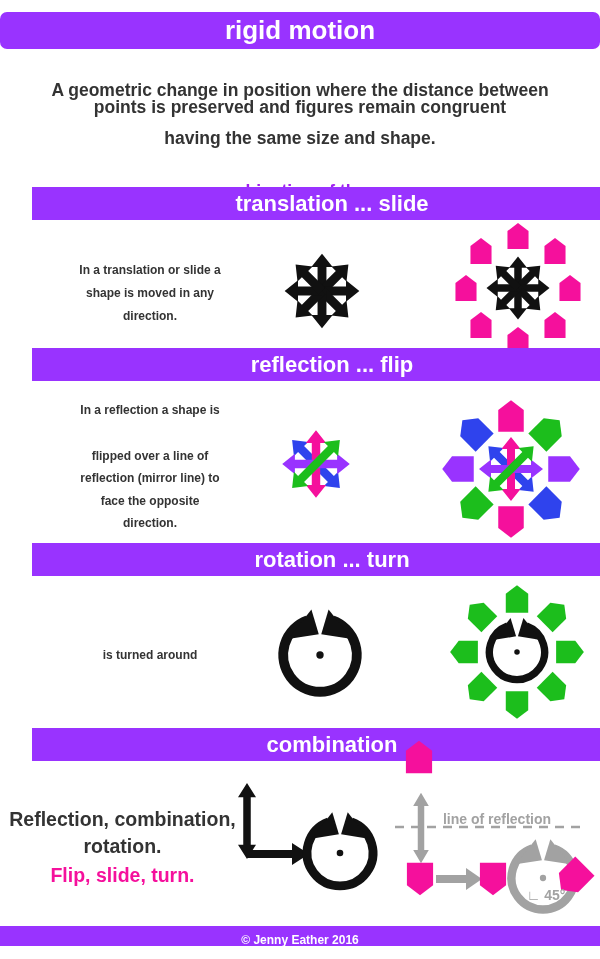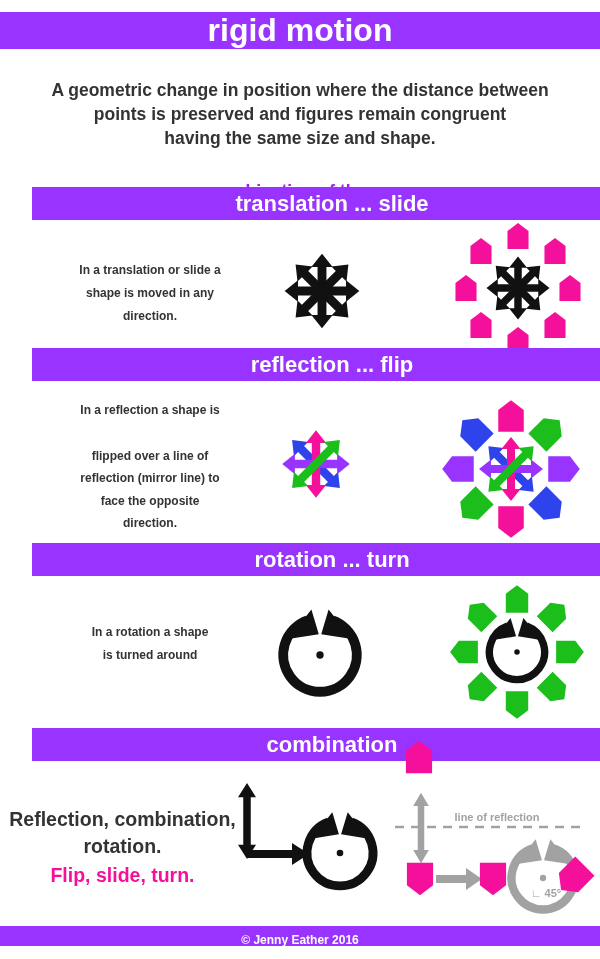--- a/index.html
+++ b/index.html
@@ -4,32 +4,32 @@
 <style>
   html,body{margin:0;padding:0;background:#fff;}
   .poster{
     position:relative;width:600px;height:959px;background:#fff;overflow:hidden;
     font-family:"Liberation Sans",sans-serif;font-weight:bold;
   }
   .bar{
     position:absolute;left:0;width:600px;background:var(--bar-purple,#9933ff);
     color:#fff;text-align:center;white-space:nowrap;
   }
-  .bar.h1{top:12px;height:37px;line-height:37px;font-size:32px;}
+  .bar.h1{top:12px;height:37px;line-height:37px;font-size:26px;border-radius:7px;}
   .bar.s{height:33px;line-height:33px;font-size:22px;margin-left:32px;}
   .line{position:absolute;left:0;width:600px;text-align:center;white-space:nowrap;
         color:var(--body-text,#333);font-size:17.5px;margin-top:20px;}
   .purpletxt{color:var(--purple-text,#a020f0);}
   .coltxt{position:absolute;left:10px;width:280px;text-align:center;white-space:nowrap;
         color:var(--body-text,#333);font-size:12px;}
   .combotxt{position:absolute;left:0;width:245px;text-align:center;white-space:nowrap;
         color:var(--body-text,#333);font-size:19.5px;}
   .pinktxt{color:var(--pink,#f5109c);}
   .graylabel{position:absolute;text-align:center;white-space:nowrap;
-        color:var(--gray,#a2a2a2);font-size:11px;}
+        color:var(--gray,#a2a2a2);font-size:14px;}
   .abs{position:absolute;}
   svg{display:block;overflow:visible;}
 </style>
 </head>
 <body>
 
 <svg width="0" height="0" style="position:absolute" aria-hidden="true">
   <defs>
     <polygon id="pent" points="0,-21 17,-8 17,21 -17,21 -17,-8"></polygon>
     <polygon id="arm" points="0,-42 12,-27 5,-27 5,0 -5,0 -5,-27 -12,-27"></polygon>
@@ -57,21 +57,21 @@
       <use href="#dbl" transform="rotate(45)" fill="var(--green,#1cbe1c)"></use>
     </g>
   </defs>
 </svg>
 
 <div class="poster">
 
   <div class="bar h1">rigid motion</div>
 
   <div class="line" style="top:60px">A geometric change in position where the distance between</div>
-  <div class="line" style="top:84px">points is preserved and figures remain congruent</div>
+  <div class="line" style="top:77px">points is preserved and figures remain congruent</div>
   <div class="line" style="top:108px">having the same size and shape.</div>
   <div class="line purpletxt" style="top:161px">combination of these.</div>
 
   <div class="bar s" style="top:187px">translation ... slide</div>
 
   <div class="coltxt" style="top:263px">In a translation or slide a</div>
   <div class="coltxt" style="top:286px">shape is moved in any</div>
   <div class="coltxt" style="top:309px">direction.</div>
 
   <svg class="abs" style="left:282px;top:251px" width="80" height="80" viewBox="-45 -45 90 90">
@@ -111,21 +111,20 @@
     <use href="#pent" transform="translate(117.5,117.5) rotate(135) scale(0.75)" fill="var(--blue,#2f43ed)"></use>
     <use href="#pent" transform="translate(80,133) rotate(180) scale(0.75)" fill="var(--pink,#f5109c)"></use>
     <use href="#pent" transform="translate(42.5,117.5) rotate(225) scale(0.75)" fill="var(--green,#1cbe1c)"></use>
     <use href="#pent" transform="translate(27,80) rotate(270) scale(0.75)" fill="var(--bar-purple,#9933ff)"></use>
     <use href="#pent" transform="translate(42.5,42.5) rotate(315) scale(0.75)" fill="var(--blue,#2f43ed)"></use>
     <use href="#reflarrows" transform="translate(80,80) scale(0.8)"></use>
   </svg>
 
   <div class="bar s" style="top:543px">rotation ... turn</div>
 
-  <div class="coltxt" style="top:625px">In a rotation a shape</div>
   <div class="coltxt" style="top:648px">is turned around</div>
 
   <svg class="abs" style="left:274px;top:609px" width="92" height="92" viewBox="-45 -45 90 90">
     <use href="#rot" transform="scale(1.2)" style="color:var(--ink,#111)"></use>
   </svg>
 
   <svg class="abs" style="left:437px;top:572px" width="160" height="160" viewBox="0 0 160 160">
     <g fill="var(--green,#1cbe1c)">
       <use href="#pent" transform="translate(80,27) scale(0.66)"></use>
       <use href="#pent" transform="translate(117.5,42.5) rotate(45) scale(0.66)"></use>

